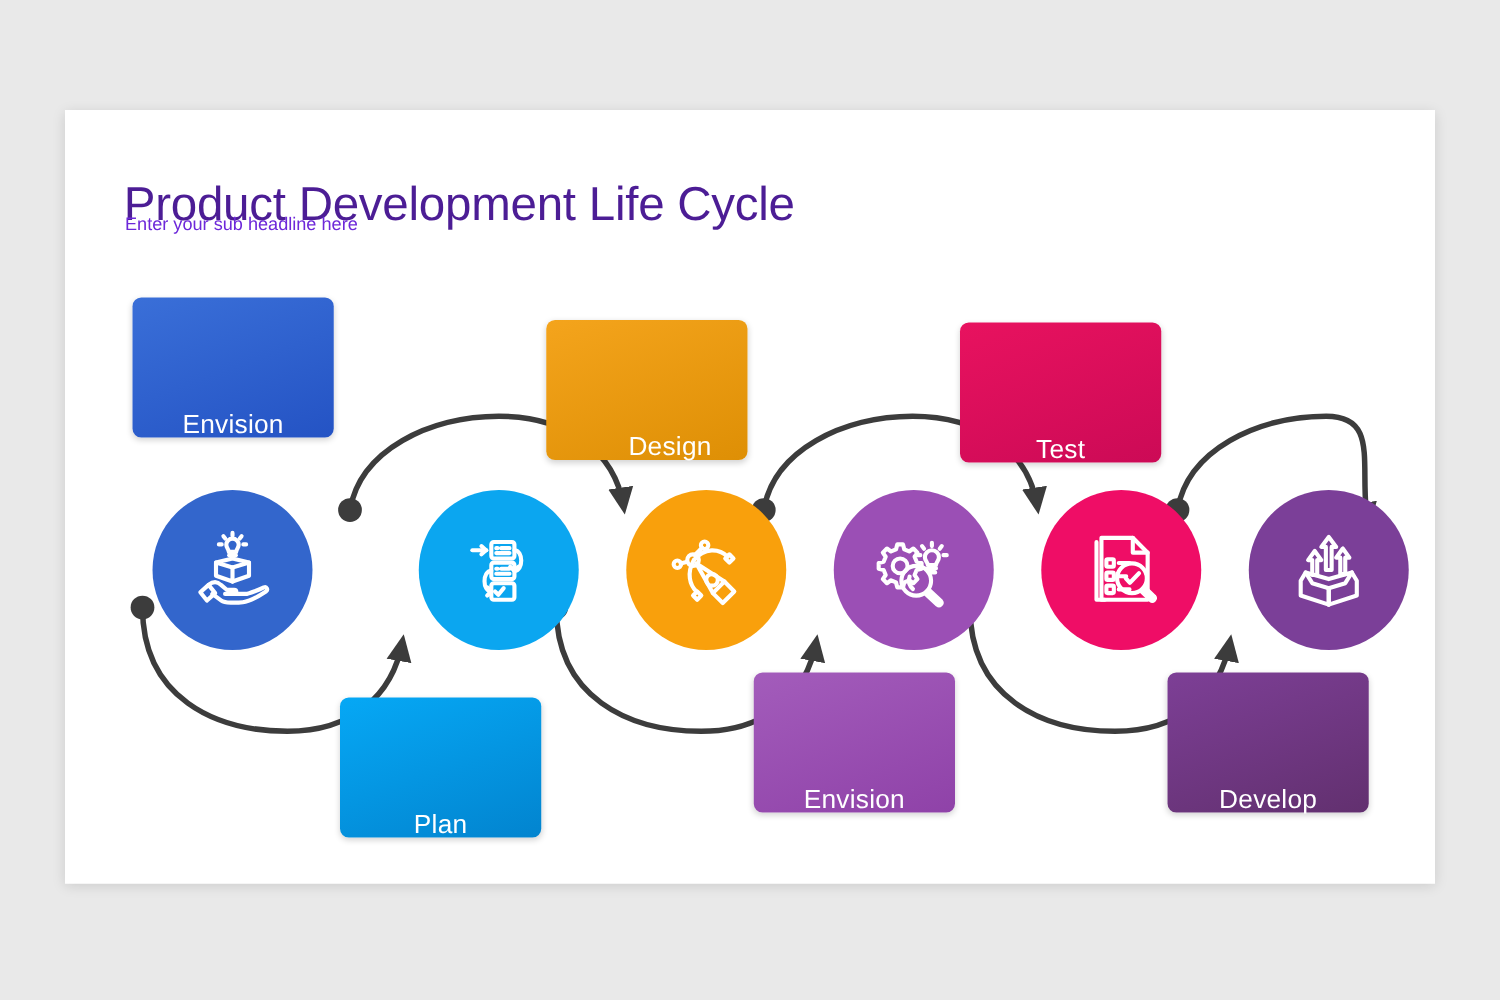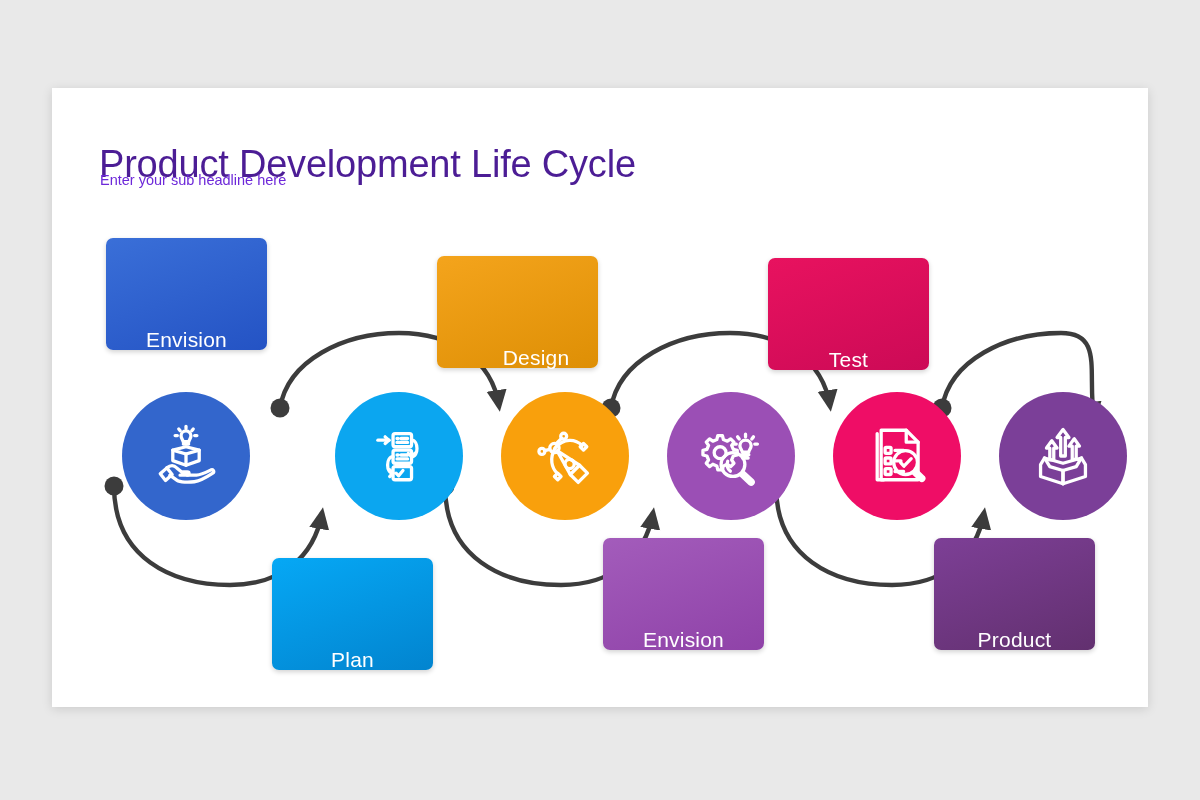--- a/index.html
+++ b/index.html
@@ -150,21 +150,21 @@
 
   <div class="label-box" style="left:220px; top:470px; background:linear-gradient(160deg,#06a8f5 0%,#0284cf 100%);">
     <span>Plan</span>
   </div>
 
   <div class="label-box" style="left:551px; top:450px; background:linear-gradient(160deg,#a35cbb 0%,#8f42a8 100%);">
     <span>Envision</span>
   </div>
 
   <div class="label-box" style="left:882px; top:450px; background:linear-gradient(160deg,#7d3f96 0%,#62306f 100%);">
-    <span>Product</span>
+    <span>Develop</span>
   </div>
 
   <div class="stage-circle" style="left:70px; top:304px; background:#3366cc;">
     <svg viewBox="0 0 100 100">
       <g class="ico">
         <path d="M50 12 a7.5 7.5 0 0 1 7.5 7.5 c0 4-3 5.4-3 8.6 h-9 c0-3.2-3-4.6-3-8.6 A7.5 7.5 0 0 1 50 12 z"></path>
         <path d="M46 32 h8"></path>
         <path d="M50 5 v3.5 M39 9 l2.2 2.8 M61 9 l-2.2 2.8 M33.5 19 h3.4 M66.5 19 h-3.4"></path>
         <path d="M30 41 L50 36 L70 41 L50 47 Z"></path>
         <path d="M30 41 v16 L50 64 V47"></path>

